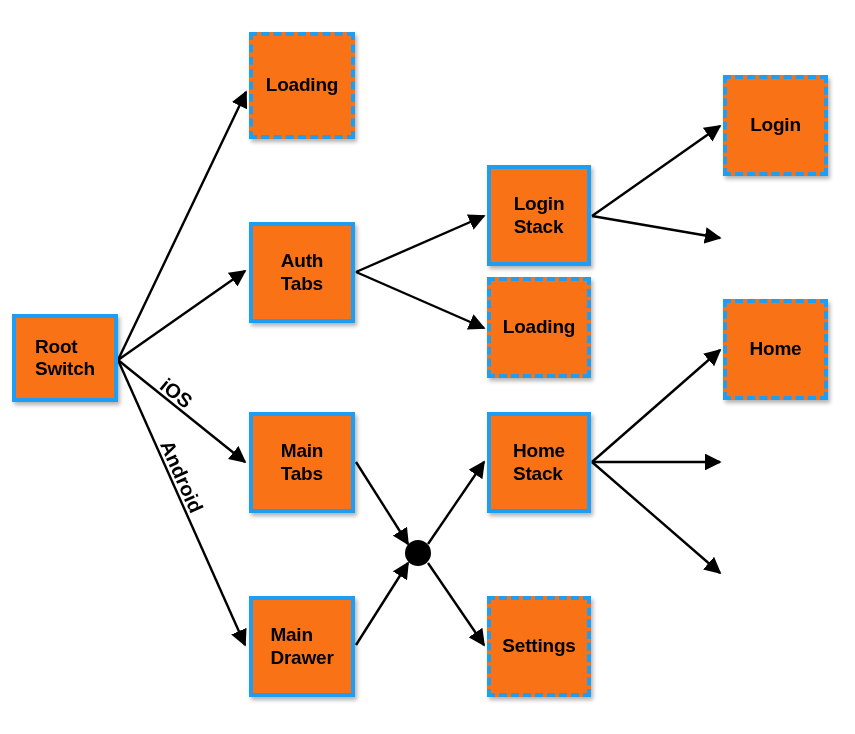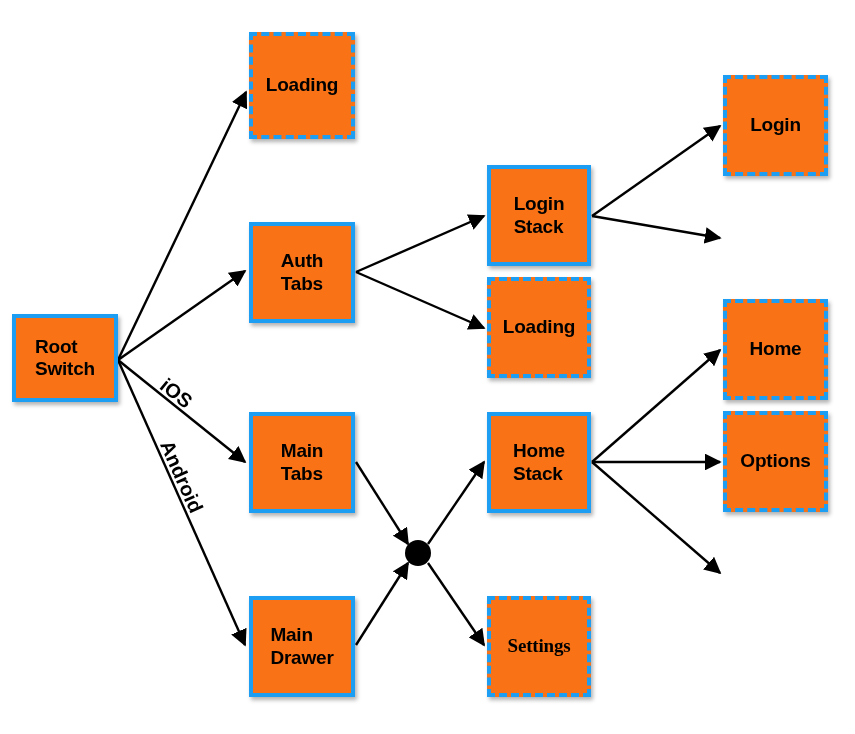--- a/index.html
+++ b/index.html
@@ -122,33 +122,30 @@
       </div>
       <div class="node screen" style="left: 487px; top: 277px; width: 104px; height: 101px;">
         <span class="node-label">Loading</span>
       </div>
       <div class="node screen" style="left: 723px; top: 75px; width: 105px; height: 101px;">
         <span class="node-label">Login</span>
       </div>
       <div class="node screen" style="left: 723px; top: 299px; width: 105px; height: 101px;">
         <span class="node-label">Home</span>
       </div>
-      <div class="node screen" style="left: 723px; top: 411px; width: 105px; height: 101px;">
-        <span class="node-label">Options</span>
-      </div>
       <div class="node container" style="left: 249px; top: 412px; width: 106px; height: 101px;">
         <span class="node-label">Main
 Tabs</span>
       </div>
       <div class="node container" style="left: 249px; top: 596px; width: 106px; height: 101px;">
         <span class="node-label">Main
 Drawer</span>
       </div>
       <div class="node container" style="left: 487px; top: 412px; width: 104px; height: 101px;">
         <span class="node-label">Home
 Stack</span>
       </div>
-      <div class="node screen" style="left: 487px; top: 596px; width: 104px; height: 101px; font-family: Liberation Serif, serif;">
+      <div class="node screen" style="left: 487px; top: 596px; width: 104px; height: 101px;">
         <span class="node-label">Settings</span>
       </div>
     </div>
 
 </div>
 
 </body></html>

